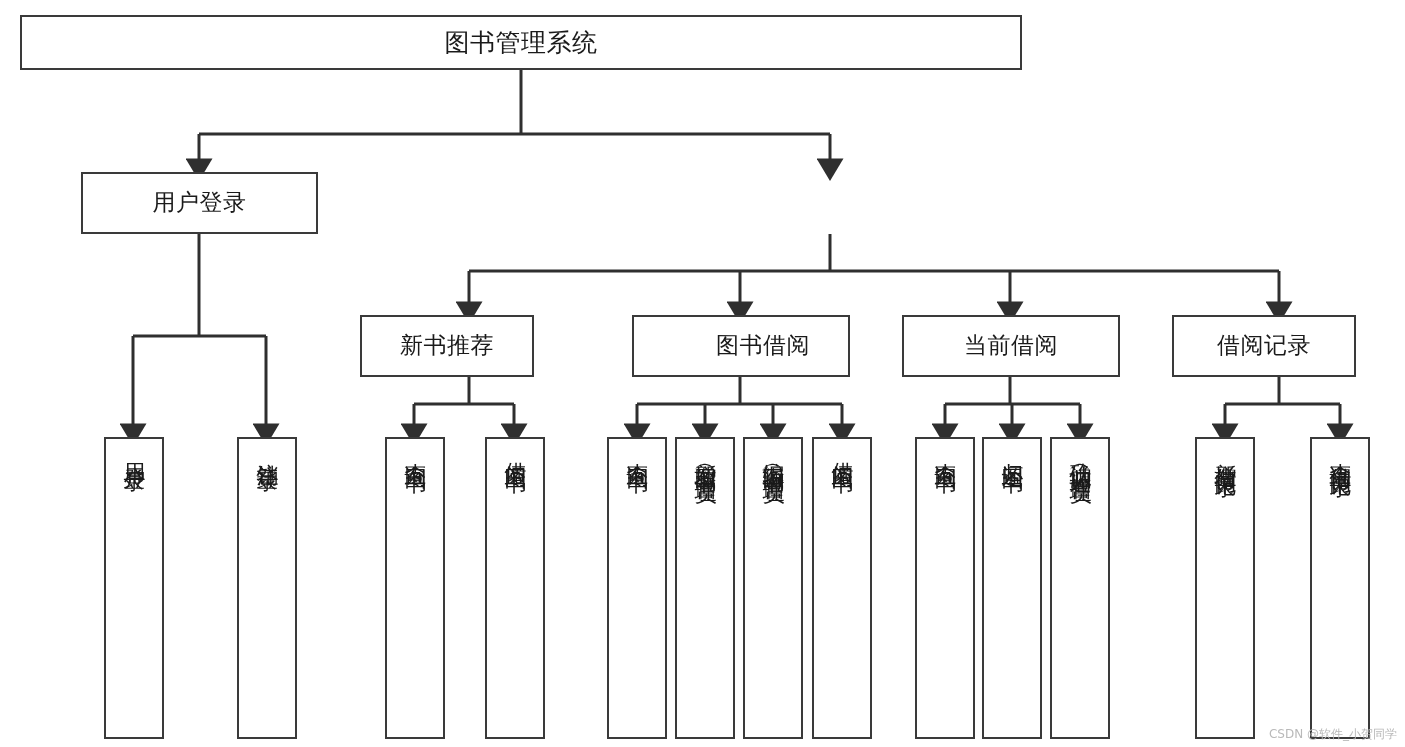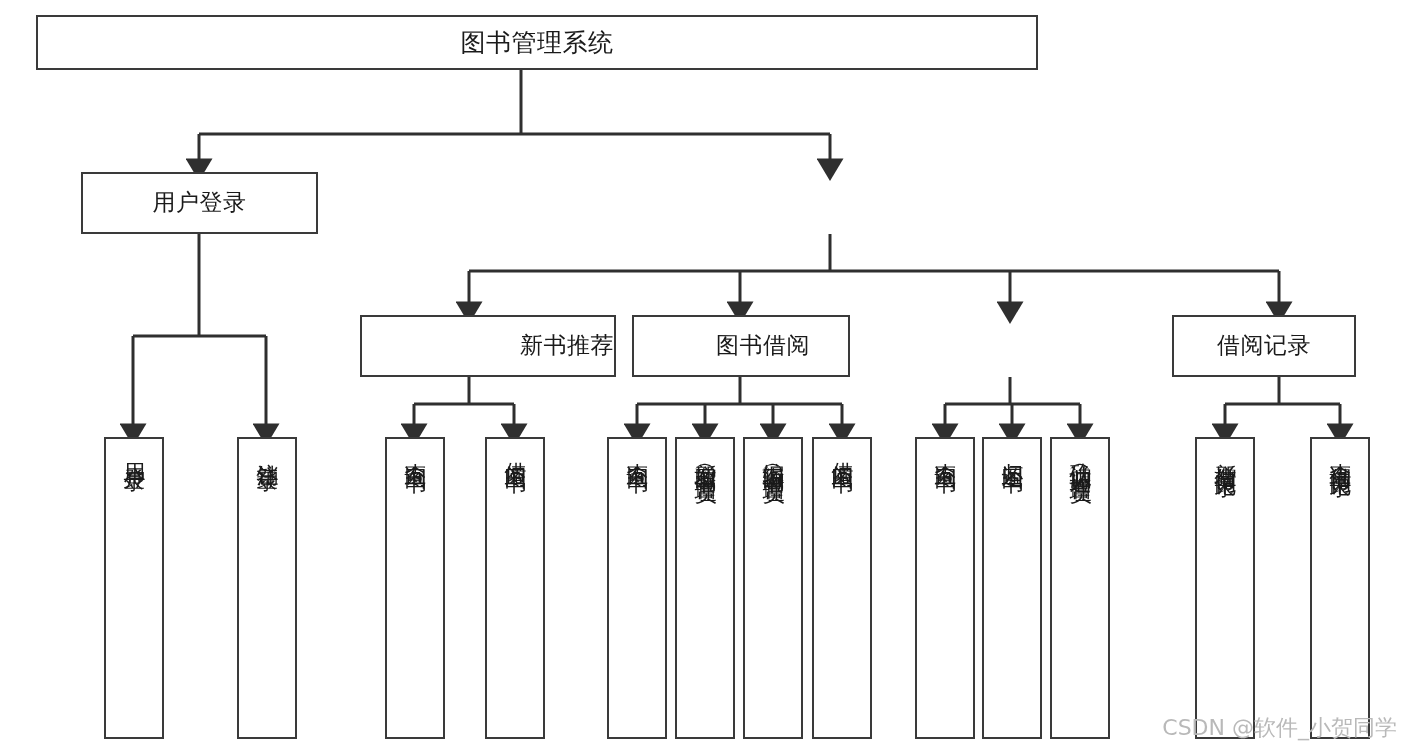--- a/index.html
+++ b/index.html
@@ -65,21 +65,21 @@
     font-size: 22px;
     line-height: 1.04;
     letter-spacing: 3px;
     white-space: pre;
     margin: 0 auto;
   }
   .watermark {
     position: absolute;
     right: 8px;
     bottom: 4px;
-    font-size: 22px;
+    font-size: 12px;
     color: #b9b9b9;
     z-index: 5;
     white-space: nowrap;
     user-select: none;
   }
 </style>
 </head>
 <body>
 
 <div id="diagram-root">
@@ -130,37 +130,40 @@
       <path d="M1012,404 L1012,430" marker-end="url(#arrowhead)"></path>
       <path d="M1080,404 L1080,430" marker-end="url(#arrowhead)"></path>
 
       <path d="M1279,377 L1279,404"></path>
       <path d="M1225,404 L1340,404"></path>
       <path d="M1225,404 L1225,430" marker-end="url(#arrowhead)"></path>
       <path d="M1340,404 L1340,430" marker-end="url(#arrowhead)"></path>
     </g>
   </svg>
 
-  <div class="node root" style="left:36px; top:15px; width:1002px; height:55px;">
+  <div class="node root" style="left:20px; top:15px; width:1002px; height:55px;">
     <span class="node-label">图书管理系统</span>
   </div>
 
   <div class="node level1" style="left:81px; top:172px; width:237px; height:62px;">
     <span class="node-label">用户登录</span>
   </div>
 
 
-  <div class="node level2" style="left:360px; top:315px; width:256px; height:62px;justify-content:flex-end;">
+  <div class="node level2" style="left:360px; top:315px; width:174px; height:62px;">
     <span class="node-label">新书推荐</span>
   </div>
 
   <div class="node level2" style="left:632px; top:315px; width:218px; height:62px;padding-left:44px;">
     <span class="node-label">图书借阅</span>
   </div>
 
+  <div class="node level2" style="left:902px; top:315px; width:218px; height:62px;">
+    <span class="node-label">当前借阅</span>
+  </div>
 
   <div class="node level2" style="left:1172px; top:315px; width:184px; height:62px;">
     <span class="node-label">借阅记录</span>
   </div>
 
   <div class="node leaf" style="left:104px; top:437px; width:60px; height:302px;">
     <span class="node-label">用户登录</span>
   </div>
 
   <div class="node leaf" style="left:237px; top:437px; width:60px; height:302px;">

